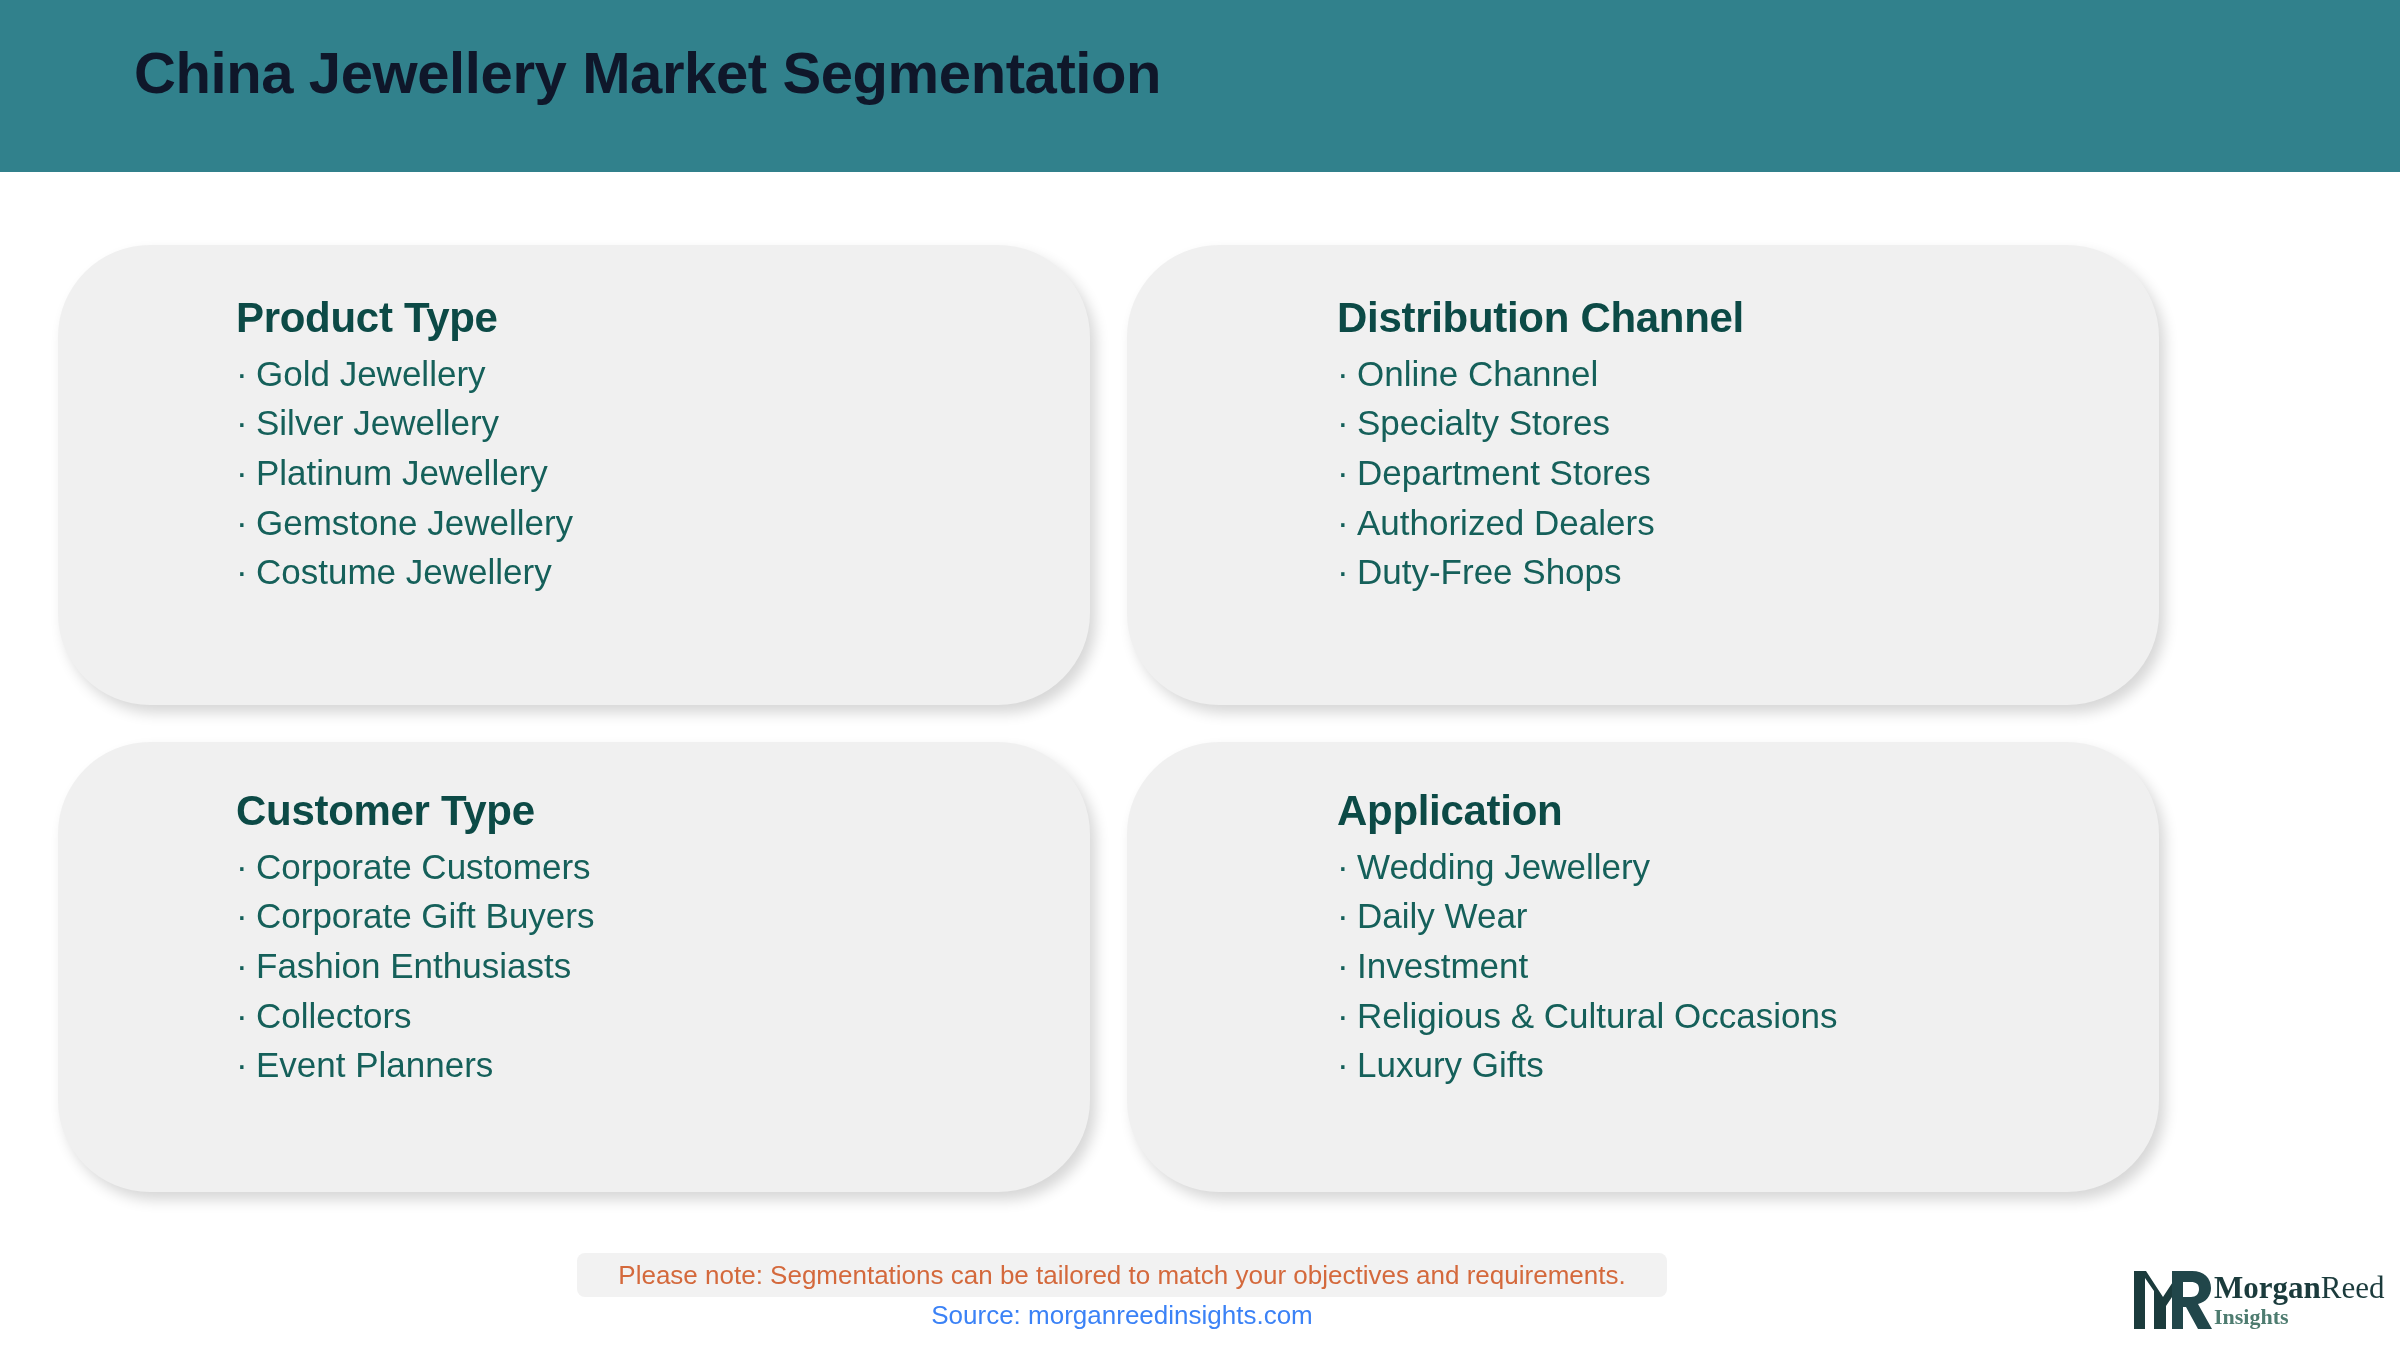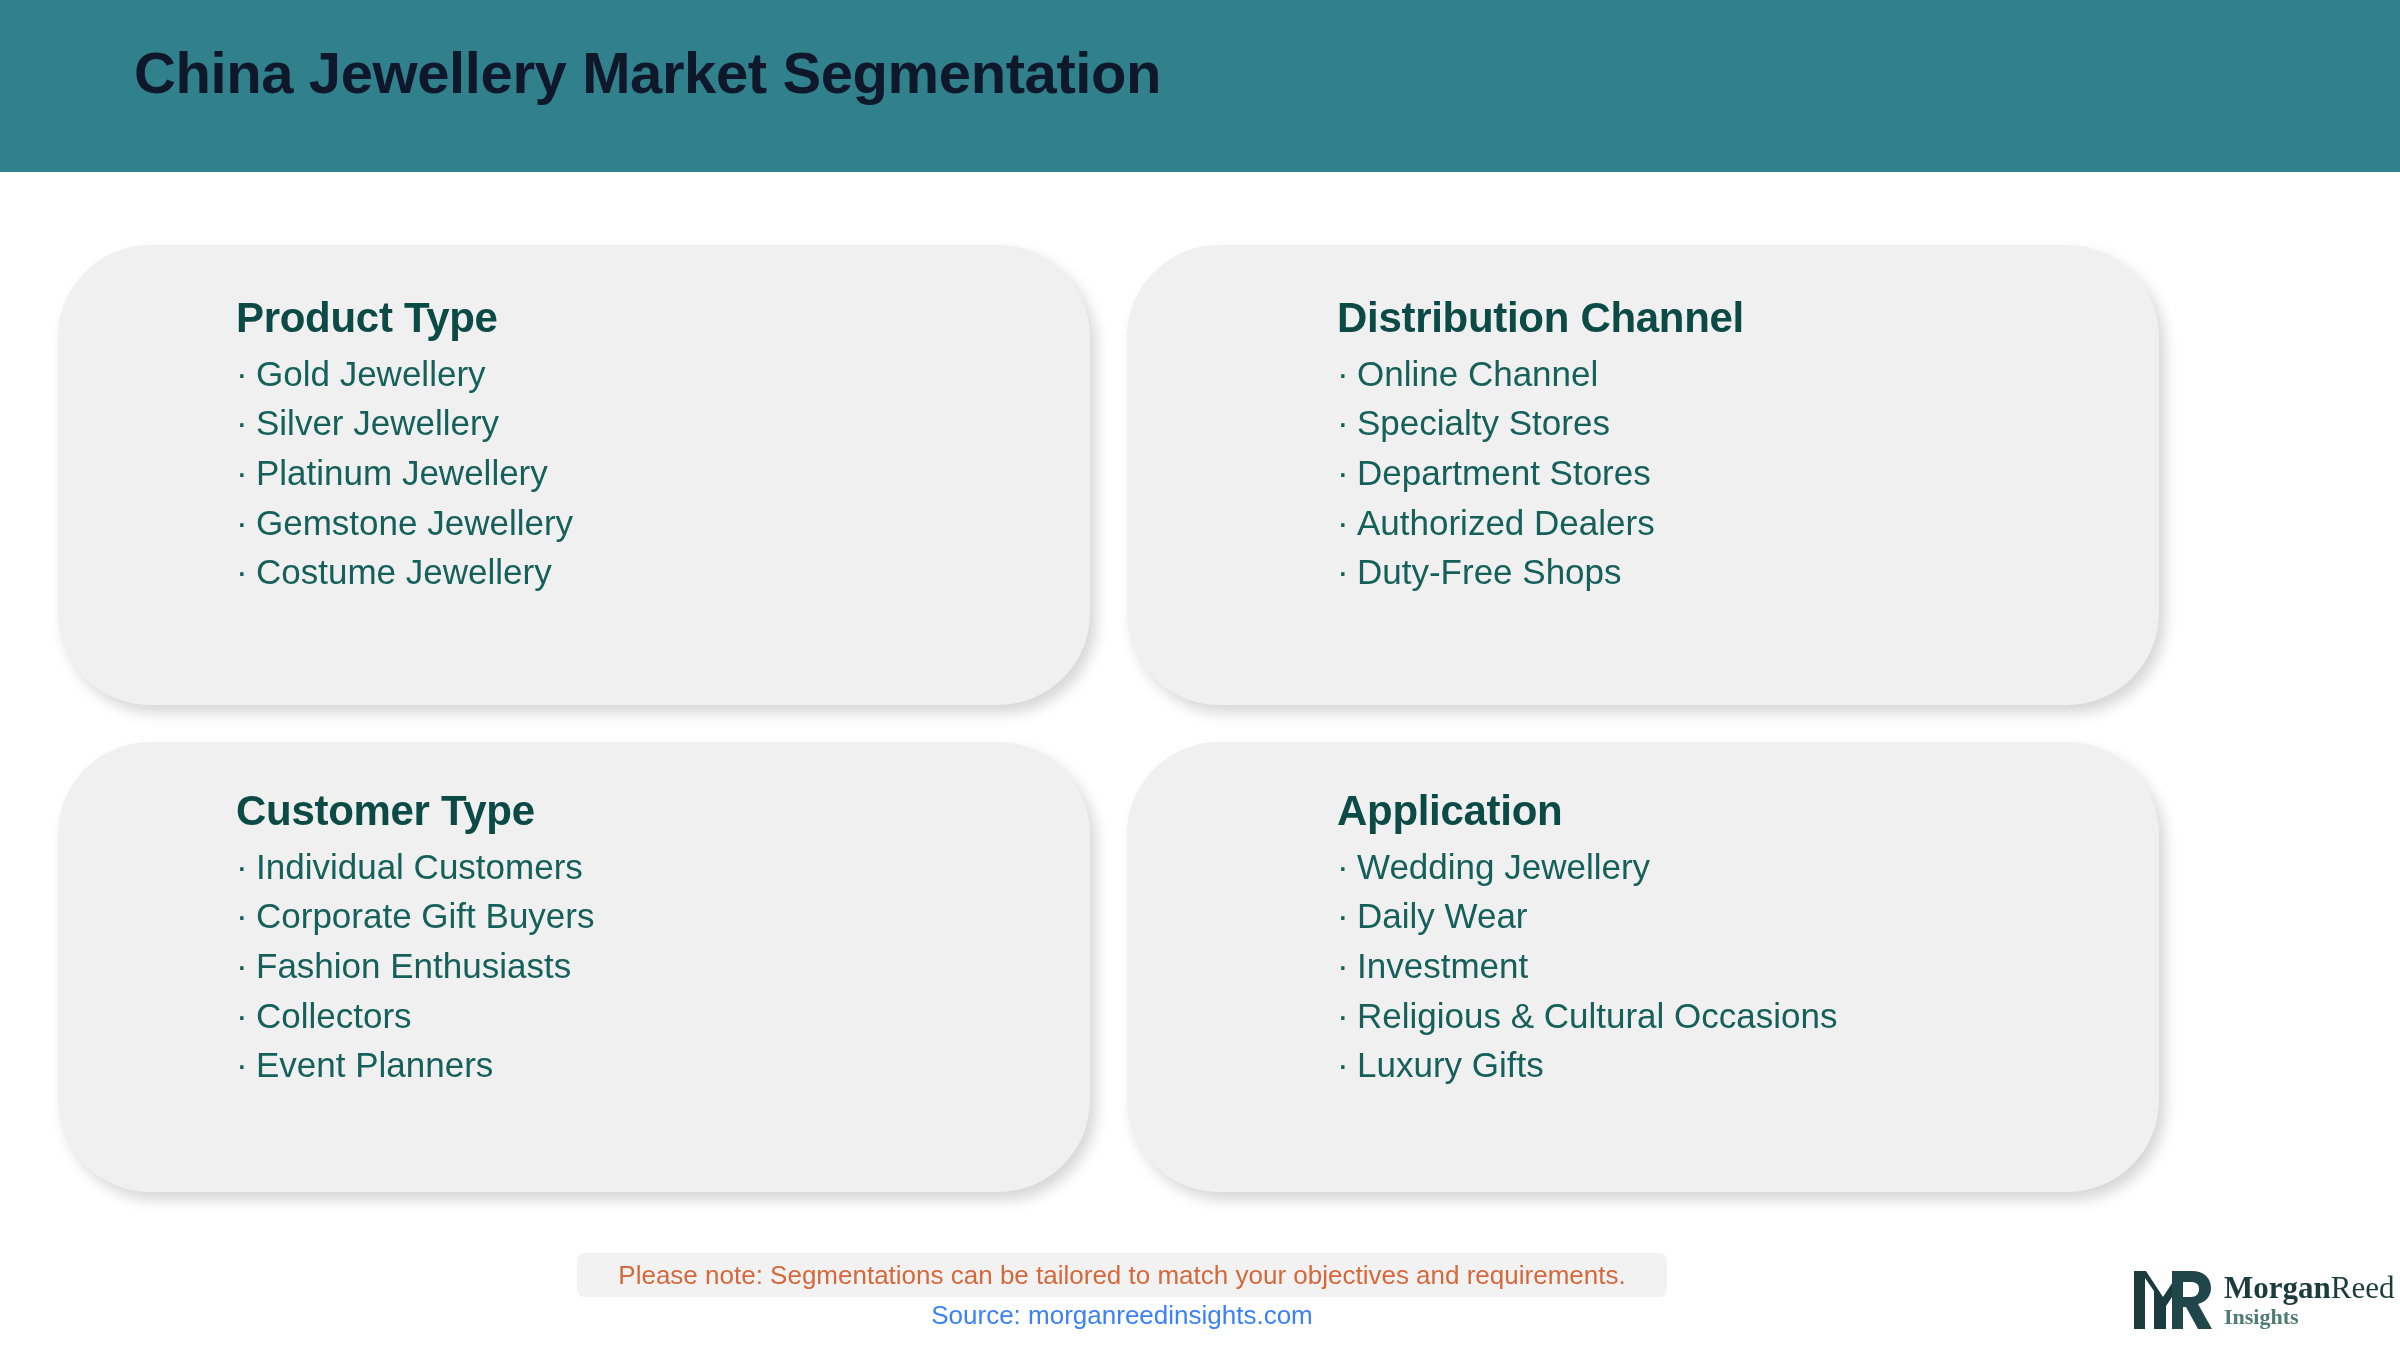--- a/index.html
+++ b/index.html
@@ -145,21 +145,20 @@
     height: 76px;
     display: flex;
     align-items: center;
   }
   .logo-mark {
     width: 82px;
     height: 62px;
     flex: 0 0 82px;
   }
   .logo-words {
-    margin-left: 10px;
     display: flex;
     flex-direction: column;
     justify-content: flex-end;
     line-height: 1.0;
   }
   .logo-line1 {
     font-family: "Liberation Serif", serif;
     font-size: 31px;
     color: #1b3b3c;
     white-space: nowrap;
@@ -237,21 +236,21 @@
           <span>Duty-Free Shops</span>
         </li>
     </ul>
   </div>
 
   <div class="card left row2">
     <div class="card-title">Customer Type</div>
     <ul class="card-list">
       <li>
           <span class="bullet">·</span>
-          <span>Individual Customers</span>
+          <span>Corporate Customers</span>
         </li>
       <li>
           <span class="bullet">·</span>
           <span>Corporate Gift Buyers</span>
         </li>
       <li>
           <span class="bullet">·</span>
           <span>Fashion Enthusiasts</span>
         </li>
       <li>

